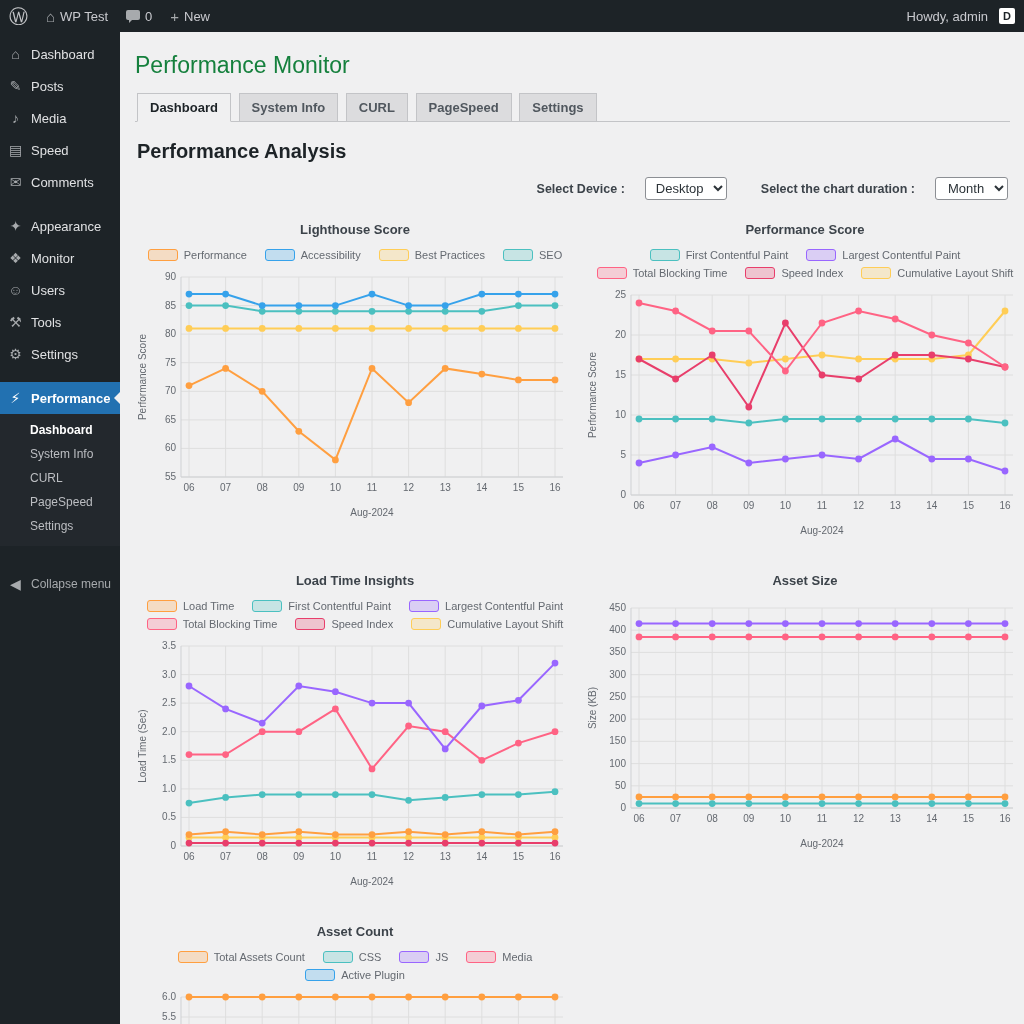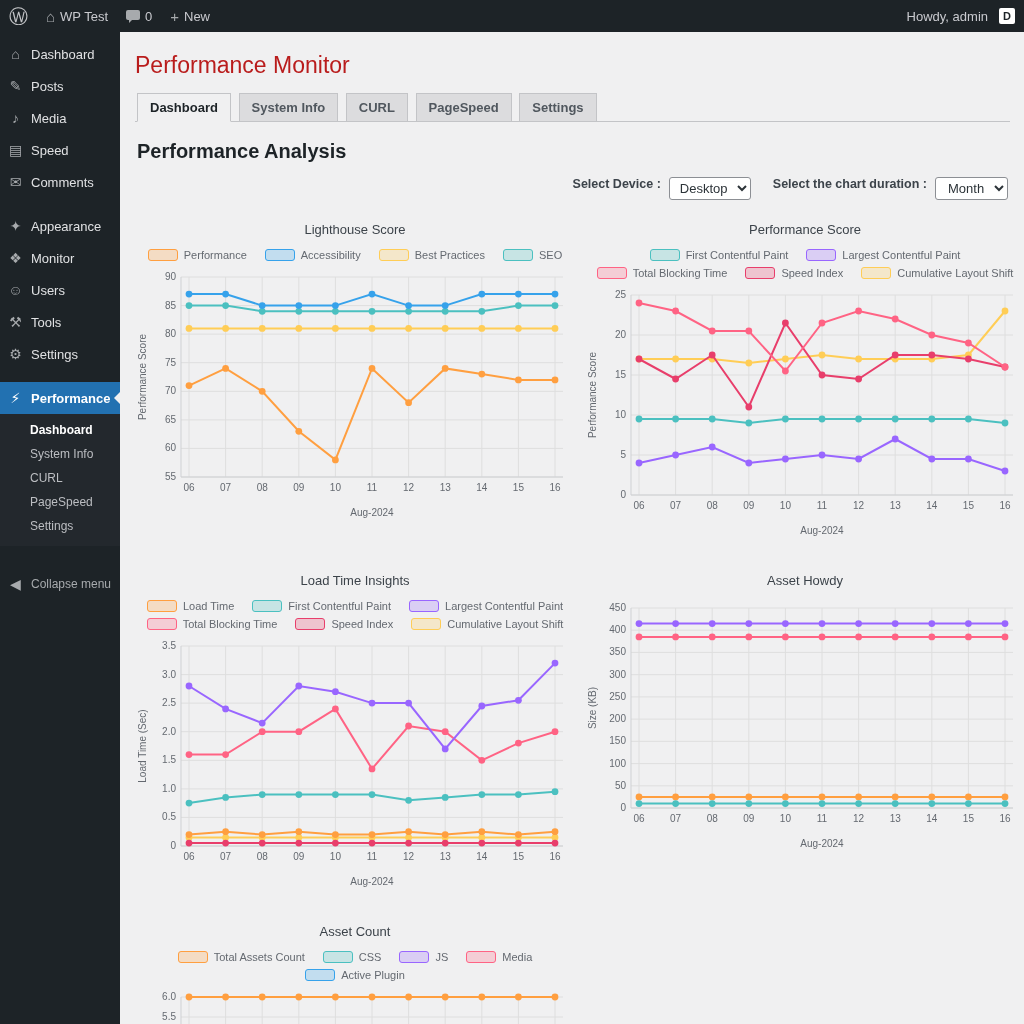--- a/index.html
+++ b/index.html
@@ -56,49 +56,49 @@
   }
   .submenu { background: #23282d; padding: 4px 0 8px 0 !important; }
   .submenu li {
     padding: 5px 8px 5px 30px; font-size: 12px; color: #bcbec2; cursor: pointer;
   }
   .submenu li.current { color: #fff; font-weight: bold; }
   .collapse-item { margin-top: 16px; color: #a7aaad; font-size: 12px; }
   
   #wpbody { margin-left: 120px; padding-top: 32px; }
   .wrap { padding: 8px 14px 30px 15px; }
-  h1.page-title { font-size: 23px; font-weight: 400; color: #b91c1c; margin: 12px 0 14px 0; }
+  h1.page-title { font-size: 23px; font-weight: 400; color: #15803d; margin: 12px 0 14px 0; }
   .nav-tabs { border-bottom: 1px solid #c3c4c7; padding-left: 2px; }
   .nav-tab {
     display: inline-block; padding: 6px 12px; margin: 0 4px -1px 0;
     border: 1px solid #c3c4c7; background: #dcdcde; color: #50575e;
     font-size: 13px; font-weight: 600; cursor: pointer; text-decoration: none;
   }
   .nav-tab.active {
     background: #f0f0f1; border-bottom-color: #f0f0f1; color: #1d2327; font-weight: bold;
   }
   h2.section-title { font-size: 20px; font-weight: bold; color: #1d2327; margin: 18px 0 10px 2px; }
   .controls {
-    display: flex; justify-content: flex-end; align-items: flex-start;
-    gap: 8px; margin: 14px 2px 6px 0; font-size: 12.5px; color: #3c434a;
+    display: flex; justify-content: flex-end; align-items: center;
+    gap: 20px; margin: 14px 2px 6px 0; font-size: 12.5px; color: #3c434a;
   }
   .controls label { font-weight: 600; }
   .controls select {
     font-family: inherit; font-size: 13px; color: #2c3338;
     padding: 2px 6px; border: 1px solid #8c8f94; border-radius: 3px; background: #fff;
     margin-right: 14px; cursor: pointer;
   }
   .controls select:last-child { margin-right: 0; padding-left: 8px; }
   
   .charts {
     display: grid; grid-template-columns: 1fr 1fr;
     column-gap: 10px; row-gap: 34px; margin-top: 22px; justify-items: center;
   }
   .chart-card { display: flex; flex-direction: column; align-items: center; width: 440px; }
-  .chart-title { font-size: 13px; font-weight: normal; color: #3c434a; margin-bottom: 12px; }
+  .chart-title { font-size: 13px; font-weight: bold; color: #3c434a; margin-bottom: 12px; }
   .legend {
     display: flex; flex-wrap: wrap; justify-content: center;
     column-gap: 18px; row-gap: 6px; margin-bottom: 8px; max-width: 420px;
   }
   .legend-item { display: inline-flex; align-items: center; gap: 6px; font-size: 11px; color: #646970; cursor: pointer; }
   .swatch { display: inline-block; width: 30px; height: 12px; border: 1.5px solid; border-radius: 3px; }
   .chart-svg { display: block; }
   .chart-svg text { font-family: "Liberation Sans", "DejaVu Sans", sans-serif; }
   .chart-svg .tick { font-size: 10px; fill: #646970; }
   .chart-svg .axis { font-size: 10px; fill: #646970; }
@@ -599,21 +599,21 @@
             <circle cx="200.4" cy="196.6" r="3.4" fill="#ff9f40"></circle>
             <circle cx="237" cy="196.6" r="3.4" fill="#ff9f40"></circle>
             <circle cx="273.6" cy="193.7" r="3.4" fill="#ff9f40"></circle>
             <circle cx="310.2" cy="196.6" r="3.4" fill="#ff9f40"></circle>
             <circle cx="346.8" cy="193.7" r="3.4" fill="#ff9f40"></circle>
             <circle cx="383.4" cy="196.6" r="3.4" fill="#ff9f40"></circle>
             <circle cx="420" cy="193.7" r="3.4" fill="#ff9f40"></circle>
           </svg>
       </div>
       <div class="chart-card">
-        <div class="chart-title">Asset Howdy</div>
+        <div class="chart-title">Asset Size</div>
         <svg class="chart-svg" viewBox="0 0 440 252" width="440" height="252">
             <line class="grid" x1="46" y1="208" x2="428" y2="208"></line>
             <text class="tick" x="41" y="211" text-anchor="end">0</text>
             <line class="grid" x1="46" y1="185.8" x2="428" y2="185.8"></line>
             <text class="tick" x="41" y="188.8" text-anchor="end">50</text>
             <line class="grid" x1="46" y1="163.6" x2="428" y2="163.6"></line>
             <text class="tick" x="41" y="166.6" text-anchor="end">100</text>
             <line class="grid" x1="46" y1="141.3" x2="428" y2="141.3"></line>
             <text class="tick" x="41" y="144.3" text-anchor="end">150</text>
             <line class="grid" x1="46" y1="119.1" x2="428" y2="119.1"></line>

